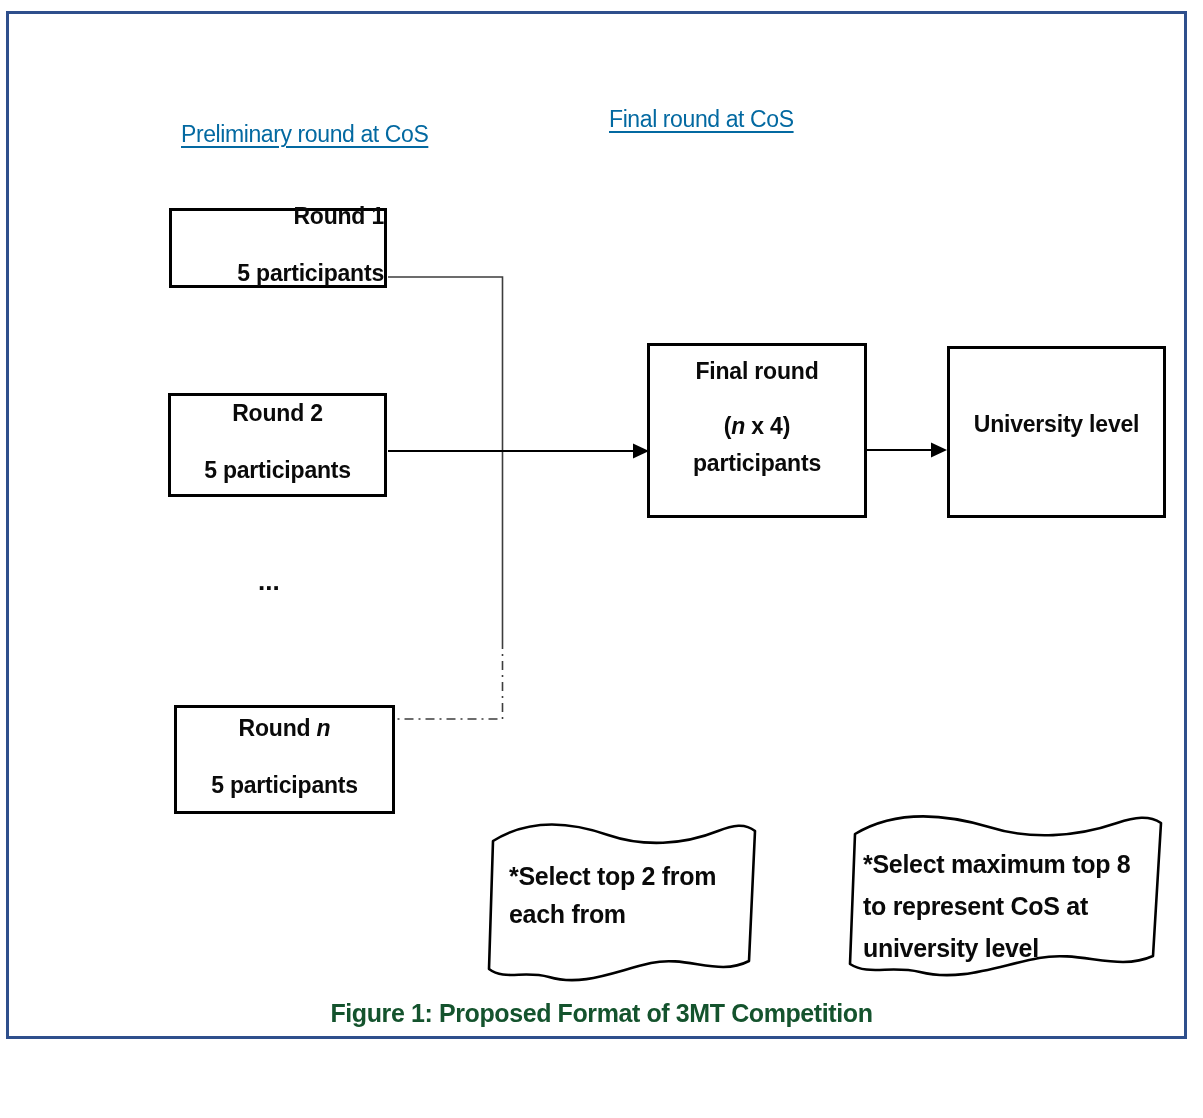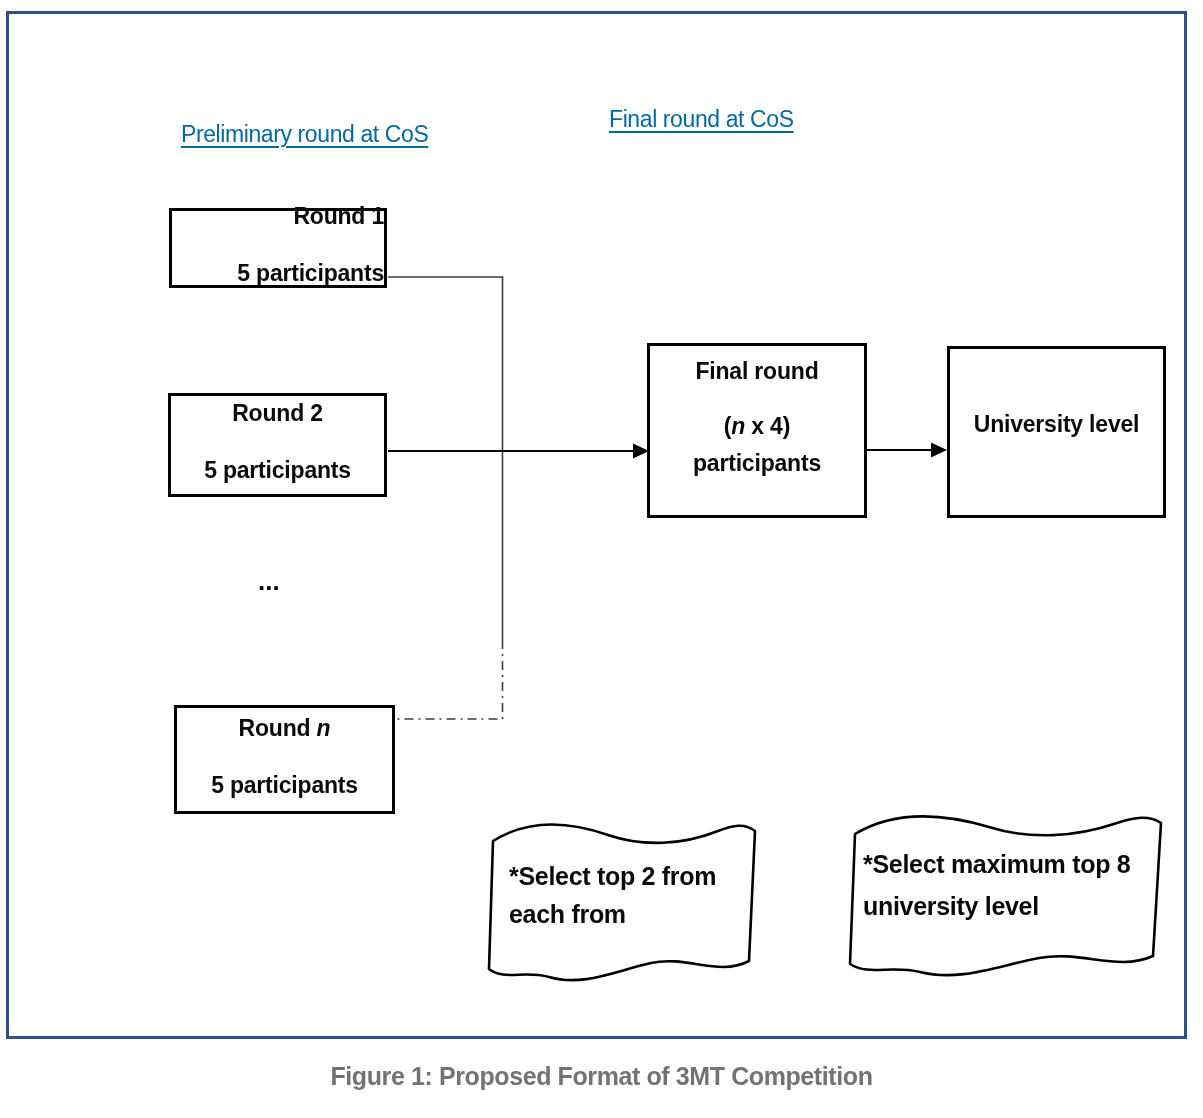--- a/index.html
+++ b/index.html
@@ -85,27 +85,27 @@
     color: #0a0a0a;
     letter-spacing: -0.3px;
     z-index: 3;
     white-space: nowrap;
   }
   #note1-text { left: 509px; top: 857px; line-height: 38px; }
   #note2-text { left: 863px; top: 843px; line-height: 42px; }
 
   #figure-caption {
     position: absolute;
-    left: 0; top: 1062px;
+    left: 0; top: 999px;
     width: 1203px;
     text-align: center;
     font-weight: 700;
     font-size: 25px;
     letter-spacing: -0.4px;
-    color: #737373;
+    color: #14532d;
   }
 </style>
 </head>
 <body>
 
 <div id="stage">
 
   <div class="frame"></div>
 
   <div class="heading" id="heading-preliminary">Preliminary round at CoS</div>
@@ -180,18 +180,19 @@
     <div class="line-title">University level</div>
   </div>
 
   <div class="note-text" id="note1-text">
     <div>*Select top 2 from</div>
     <div>each from</div>
   </div>
 
   <div class="note-text" id="note2-text">
     <div>*Select maximum top 8</div>
+    <div>to represent CoS at</div>
     <div>university level</div>
   </div>
 
   <div id="figure-caption">Figure 1: Proposed Format of 3MT Competition</div>
 
 </div>
 
 </body></html>

